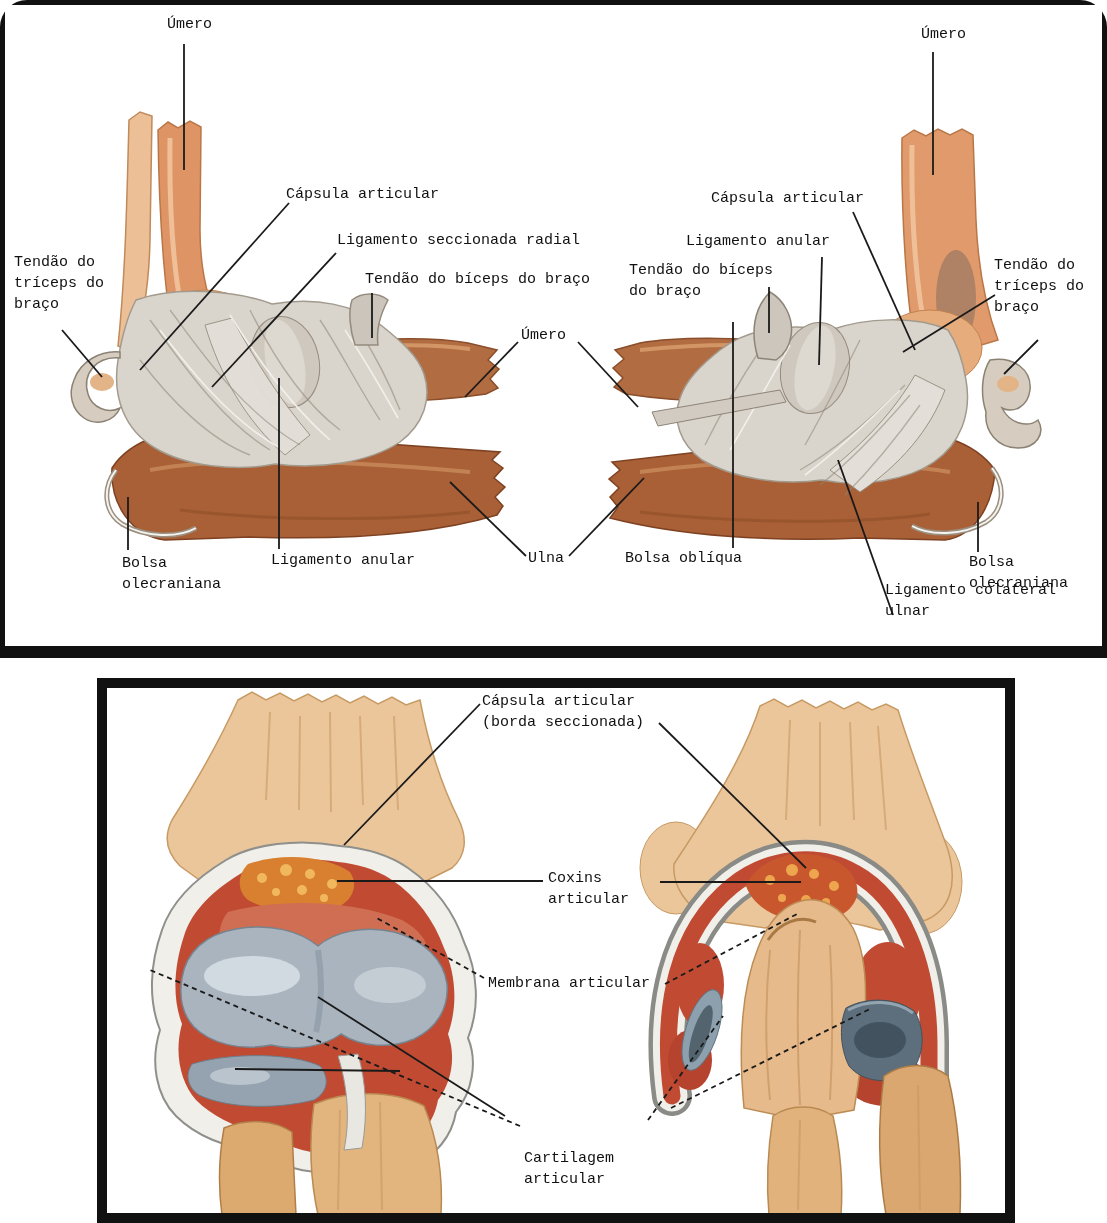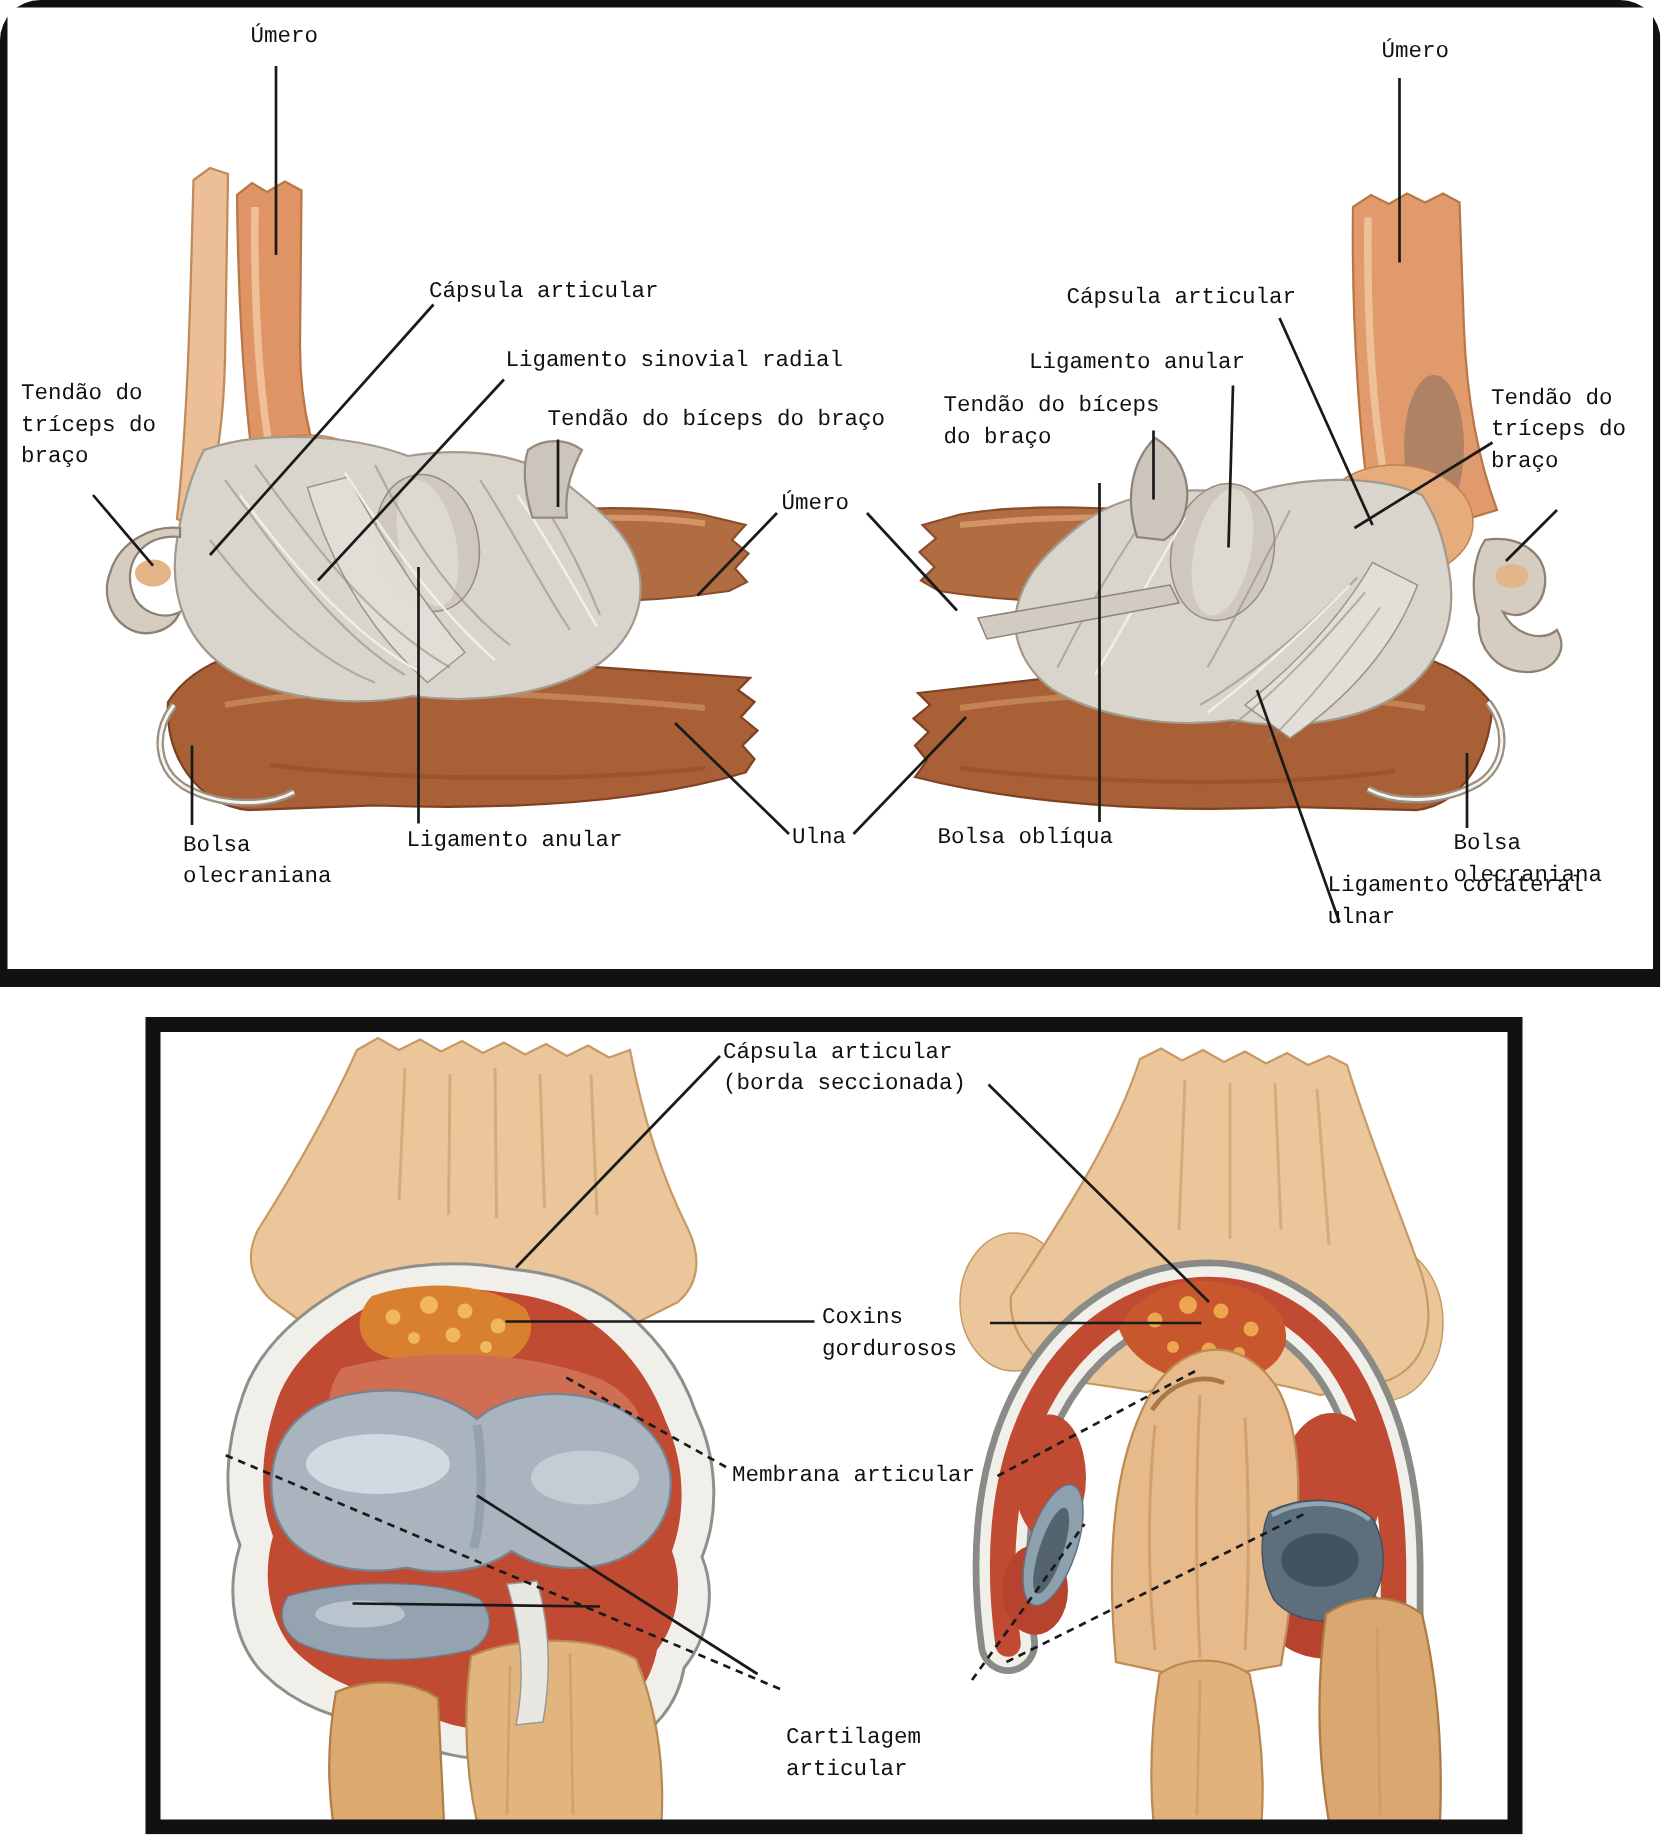--- a/index.html
+++ b/index.html
@@ -236,21 +236,21 @@
       <line class="leader dashed" x1="671" y1="1108" x2="872" y2="1008"></line>
     </g>
   </svg>
 
   <div class="panel panel-top"></div>
   <div class="panel panel-bottom"></div>
 
   <div class="lbl" style="left:167px;top:14px">Úmero</div>
   <div class="lbl" style="left:921px;top:24px">Úmero</div>
   <div class="lbl" style="left:286px;top:184px">Cápsula articular</div>
-  <div class="lbl" style="left:337px;top:230px">Ligamento sinovial radial</div>
+  <div class="lbl" style="left:337px;top:230px">Ligamento seccionada radial</div>
   <div class="lbl" style="left:365px;top:269px">Tendão do bíceps do braço</div>
   <div class="lbl" style="left:14px;top:252px">Tendão do
 tríceps do
 braço</div>
   <div class="lbl" style="left:521px;top:325px">Úmero</div>
   <div class="lbl" style="left:528px;top:548px">Ulna</div>
   <div class="lbl" style="left:122px;top:553px">Bolsa
 olecraniana</div>
   <div class="lbl" style="left:271px;top:550px">Ligamento anular</div>
   <div class="lbl" style="left:625px;top:548px">Bolsa oblíqua</div>
@@ -261,17 +261,17 @@
   <div class="lbl" style="left:994px;top:255px">Tendão do
 tríceps do
 braço</div>
   <div class="lbl" style="left:969px;top:552px">Bolsa
 olecraniana</div>
   <div class="lbl" style="left:885px;top:580px">Ligamento colateral ulnar</div>
 
   <div class="lbl" style="left:482px;top:691px">Cápsula articular
 (borda seccionada)</div>
   <div class="lbl" style="left:548px;top:868px">Coxins
-gordurosos</div>
+articular</div>
   <div class="lbl" style="left:488px;top:973px">Membrana articular</div>
   <div class="lbl" style="left:524px;top:1148px">Cartilagem
 articular</div>
 </div>
 
 </body></html>

